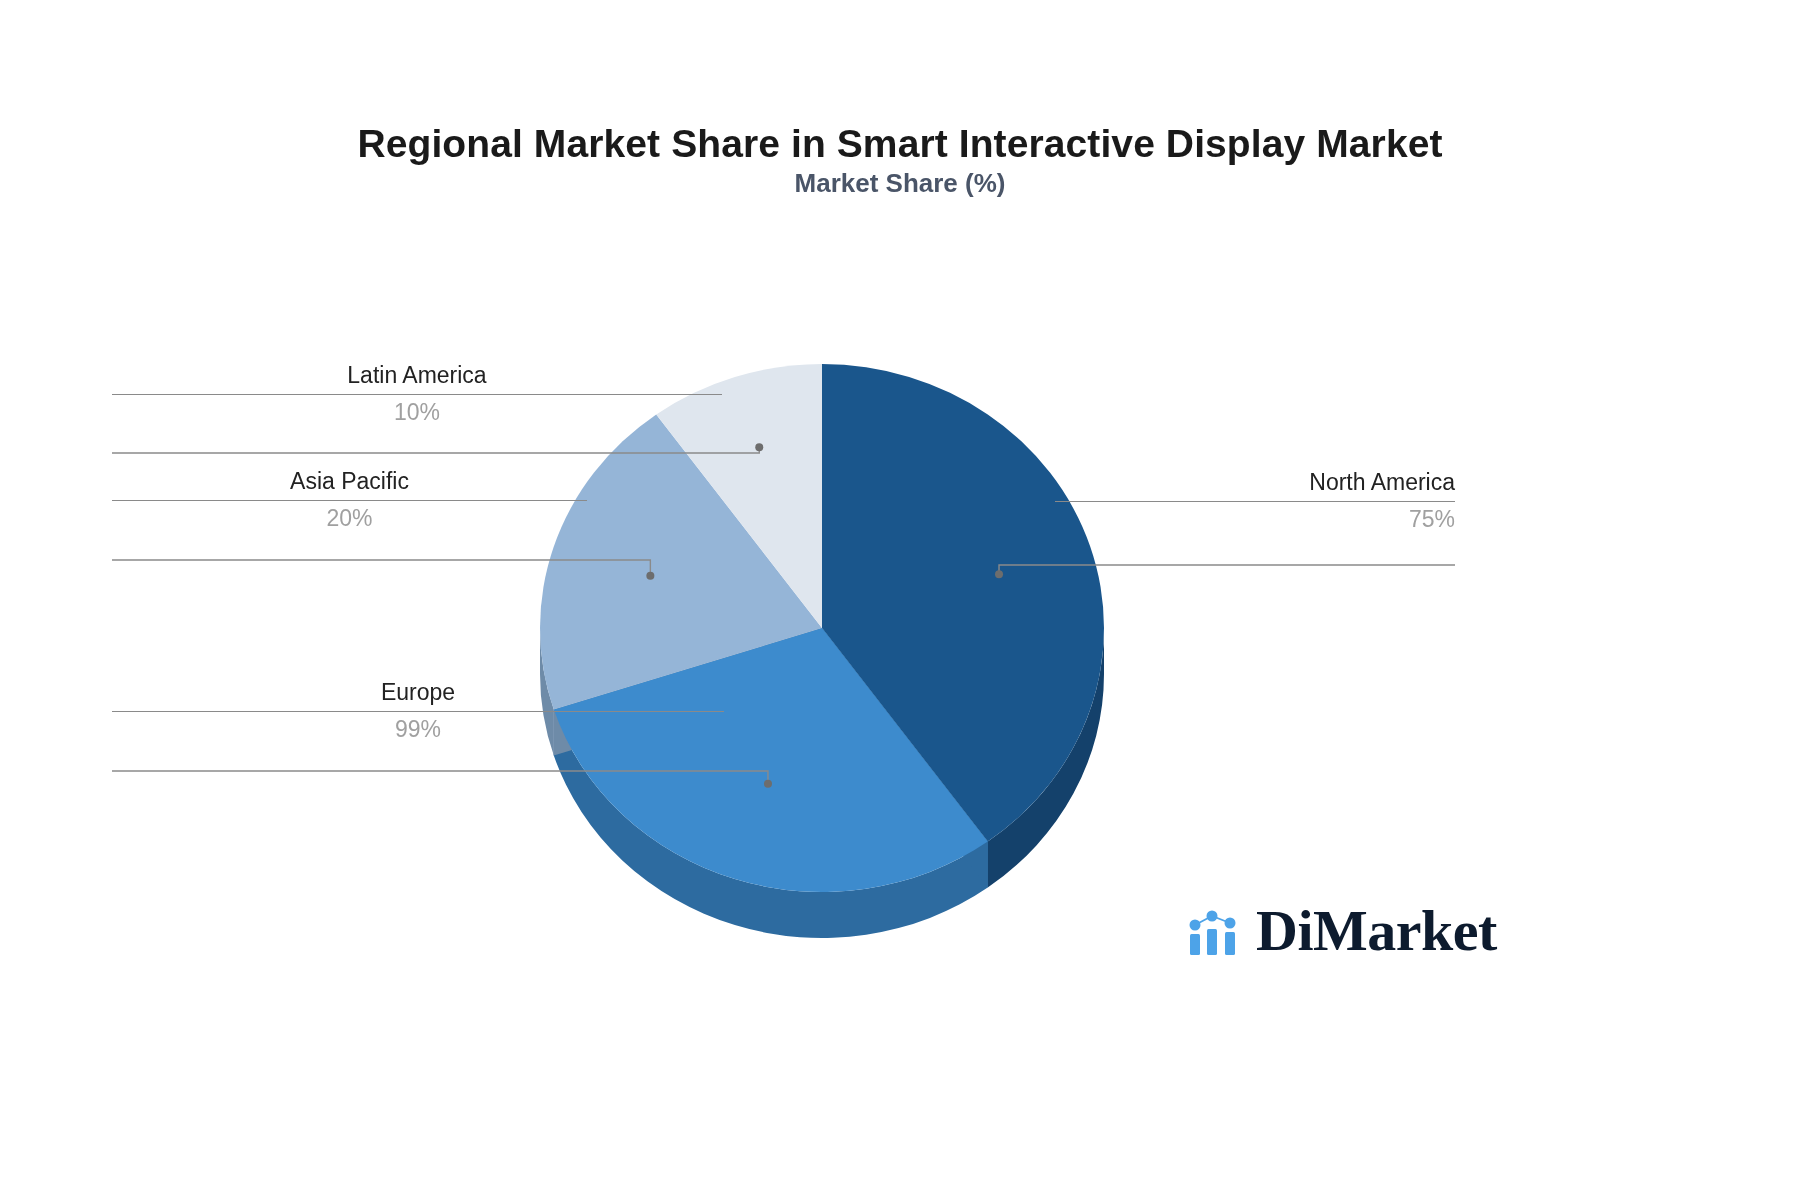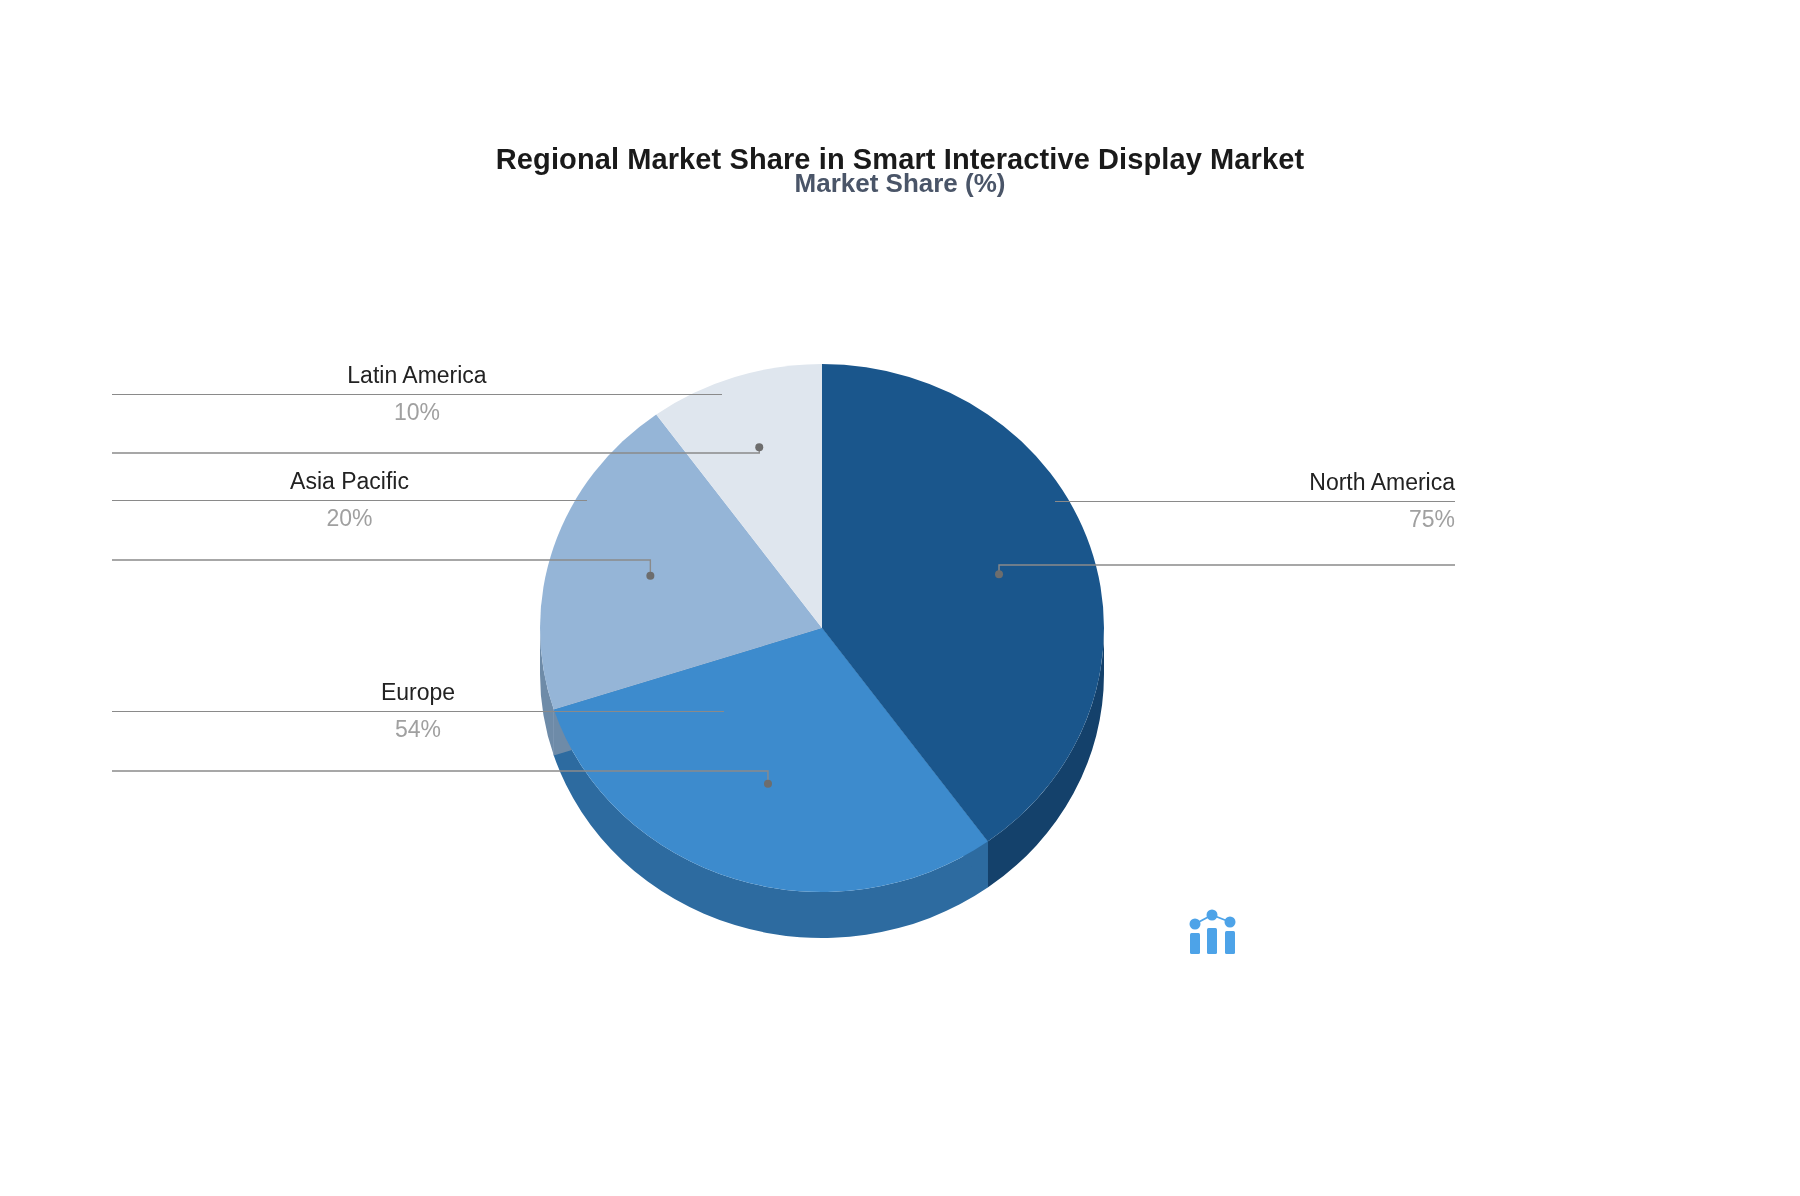--- a/index.html
+++ b/index.html
@@ -21,26 +21,25 @@
     width: 1800px;
     height: 1196px;
   }
 
   #chart-title {
     position: absolute;
     top: 124px;
     left: 0;
     width: 1800px;
     text-align: center;
-    font-size: 29px;
+    font-size: 39px;
     font-weight: bold;
     color: #1a1a1a;
     letter-spacing: 0.1px;
     line-height: 1;
-    margin-top: 21px;
   }
 
   #chart-subtitle {
     position: absolute;
     top: 170px;
     left: 0;
     width: 1800px;
     text-align: center;
     font-size: 26px;
     font-weight: bold;
@@ -156,34 +155,35 @@
 
 <div class="callout left" id="callout-asia-pacific">
   <div class="name">Asia Pacific</div>
   <div class="rule"></div>
   <div class="value">20%</div>
 </div>
 
 <div class="callout left" id="callout-europe">
   <div class="name">Europe</div>
   <div class="rule"></div>
-  <div class="value">54%</div>
+  <div class="value">99%</div>
 </div>
 
 <div class="callout right" id="callout-north-america">
   <div class="name">North America</div>
   <div class="rule"></div>
   <div class="value">75%</div>
 </div>
 
 <div id="logo">
   <svg id="logo-mark" width="56" height="56" viewBox="0 0 56 56">
     <g class="logo-icon-parts">
       <circle cx="9" cy="22" r="5.5" class="lg-dot" fill="#4da3e8"></circle>
       <circle cx="26" cy="13" r="5.5" class="lg-dot" fill="#4da3e8"></circle>
       <circle cx="44" cy="20" r="5.5" class="lg-dot" fill="#4da3e8"></circle>
       <path d="M9 22 L26 13 L44 20" class="lg-line" fill="none" stroke-width="1.8" stroke="#4da3e8"></path>
       <rect x="4" y="31" width="10" height="21" rx="1.5" class="lg-bar" fill="#4da3e8"></rect>
       <rect x="21" y="26" width="10" height="26" rx="1.5" class="lg-bar" fill="#4da3e8"></rect>
       <rect x="39" y="29" width="10" height="23" rx="1.5" class="lg-bar" fill="#4da3e8"></rect>
     </g>
   </svg>
+  <div id="logo-text" style="color: rgb(13, 27, 46);">DiMarket</div>
 </div>
 
 </body></html>

